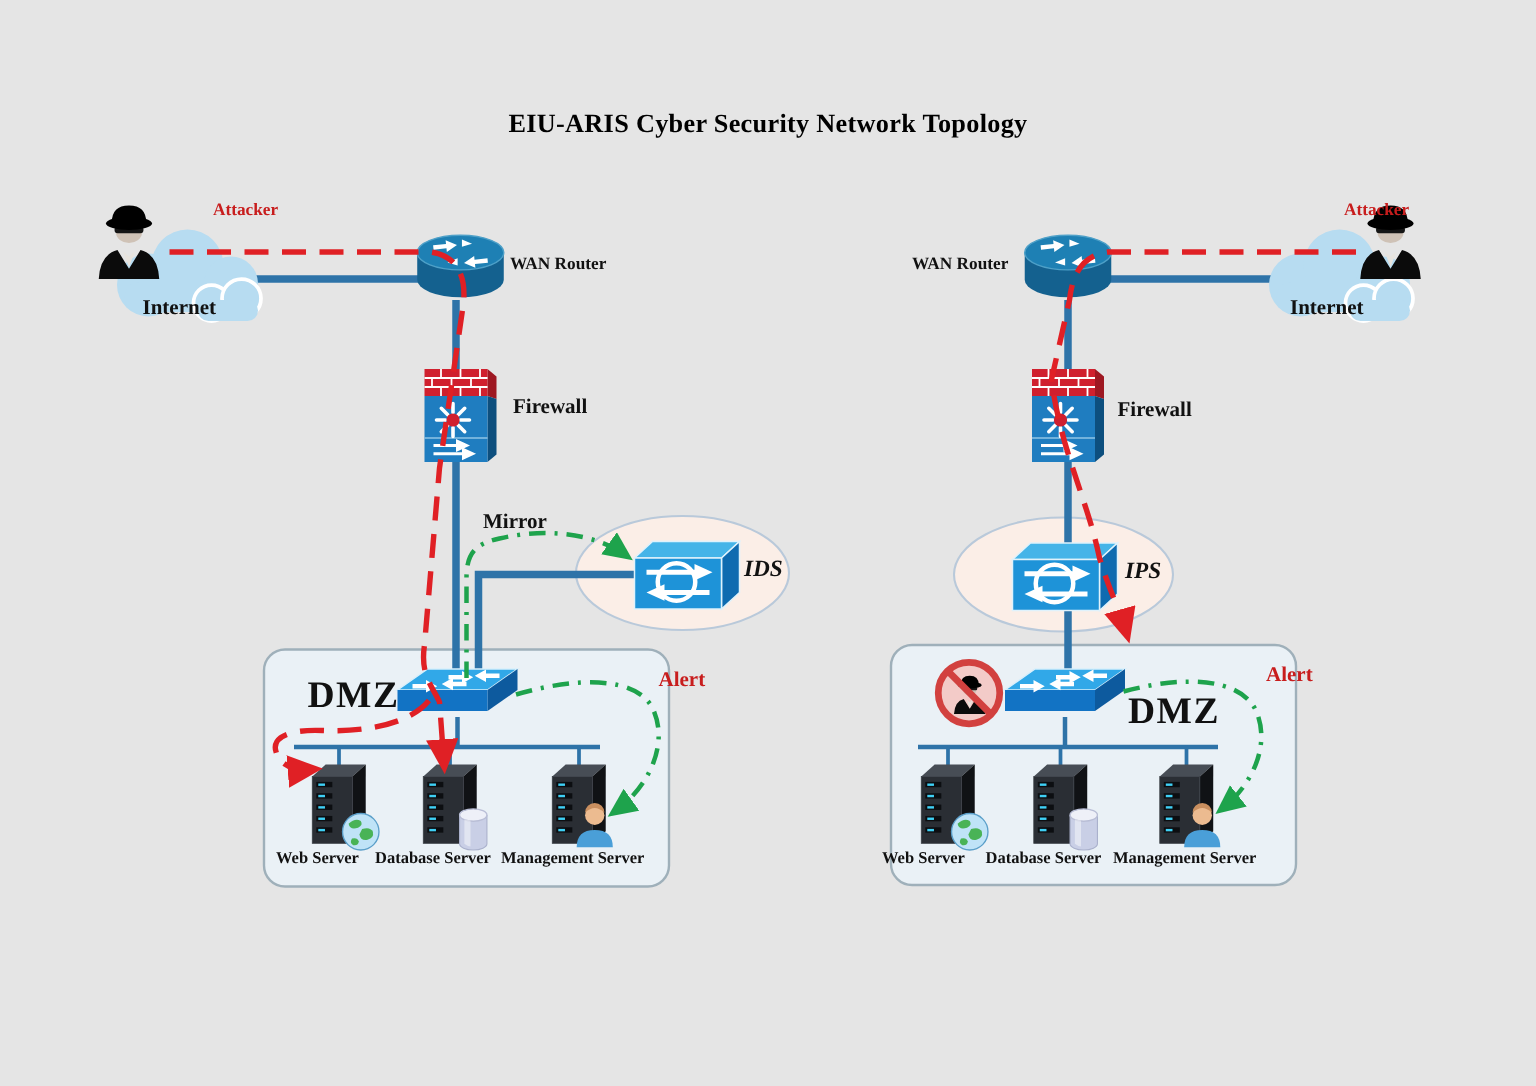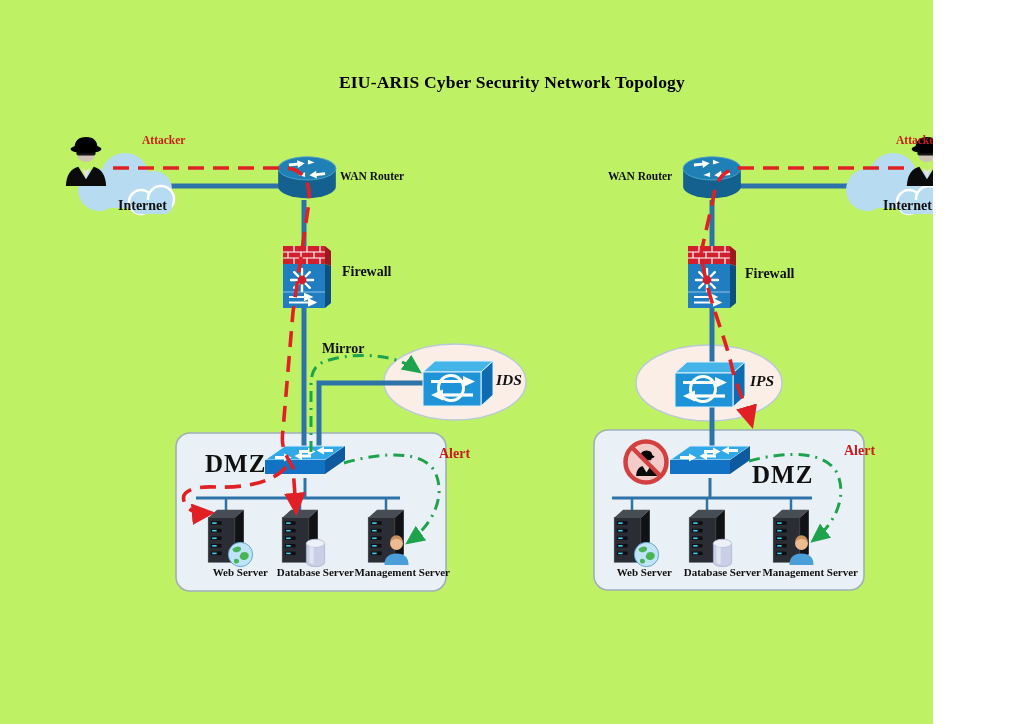--- a/index.html
+++ b/index.html
@@ -1,22 +1,22 @@
 <!DOCTYPE html>
 <html><head>
 <meta charset="utf-8">
 <style>
   html,body{margin:0;padding:0;background:#ffffff;}
-  #stage{position:relative;width:933px;height:724px;background:#bef264;overflow:hidden;
+  #stage{position:relative;width:1024px;height:724px;background:#e5e5e5;overflow:hidden;
          font-family:"Liberation Serif","DejaVu Serif",serif;}
   #diagram-svg{position:absolute;inset:0;}
   .lbl{position:absolute;font-weight:bold;color:#111;white-space:nowrap;line-height:1.1;}
   .lbl.red{color:#c81d1d;margin-left:45px;}
   .lbl.italic{}
-  .lbl.center{text-align:right;white-space:normal;}
+  .lbl.center{text-align:left;white-space:normal;}
   #title{position:absolute;top:72px;left:0;width:1024px;text-align:center;
          font-size:17.5px;font-weight:bold;color:#000;letter-spacing:.2px;}
   .sz11{font-size:11px;} .sz12{font-size:11.5px;} .sz14{font-size:14px;}
   .sz15{font-size:15.5px;font-style:italic;} .sz21{font-size:25px;letter-spacing:1px;}
 </style>
 </head>
 <body>
 
 <div id="stage">
 

